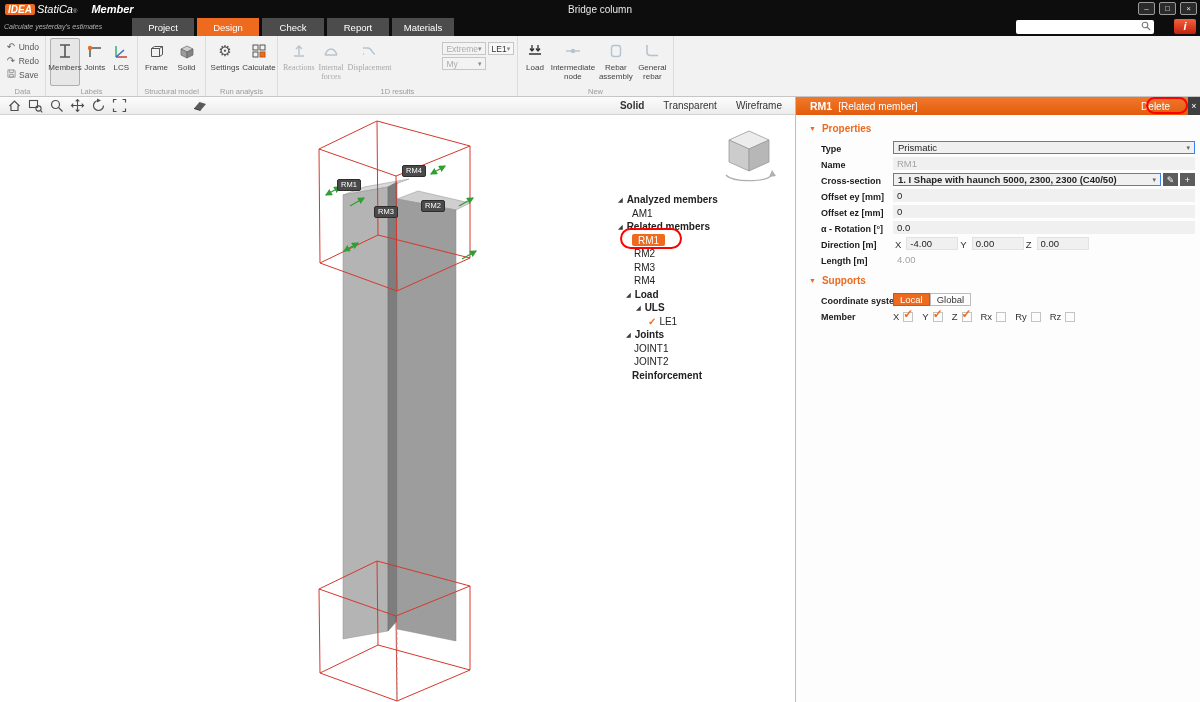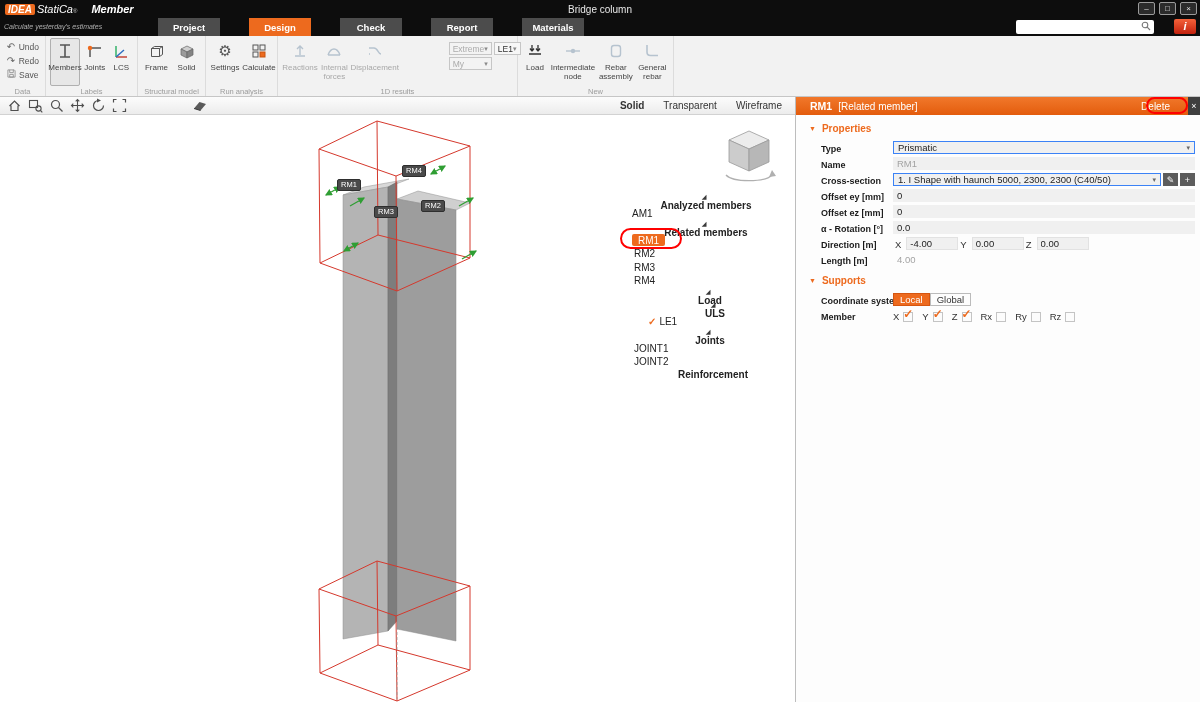--- a/index.html
+++ b/index.html
@@ -14,38 +14,38 @@
   .logo-statica { color:#fff; font-weight:normal; font-style:italic; font-size:11px; margin-left:2px; }
   .logo-reg { color:#ccc; font-size:6px; vertical-align:super; }
   .module-name { color:#fff; font-style:italic; font-weight:bold; font-size:11px; margin-left:14px; }
   .win-title { position:absolute; left:0; right:0; text-align:center; font-size:10px; color:#e8e8e8; pointer-events:none; }
   .win-controls { position:absolute; right:3px; top:2px; display:flex; }
   .winbtn { width:17px; height:13px; border:1px solid #9a9a9a; background:#2b2b2b; color:#e5e5e5; font-size:8px; line-height:11px; text-align:center; margin-left:4px; border-radius:2px; cursor:default; }
 
   
   .tabrow { height:18px; background:#0d0d0d; display:flex; align-items:stretch; position:relative; flex:0 0 auto; }
   .tagline { width:132px; color:#b0b0b0; font-style:italic; font-size:7px; line-height:18px; padding-left:4px; }
-  .tab { width:62px; margin-right:3px; background:#4c4c4c; color:#fff; font-size:9.5px; font-weight:bold; display:flex; align-items:center; justify-content:center; cursor:default;margin-left:26px; }
+  .tab { width:62px; margin-right:3px; background:#4c4c4c; color:#fff; font-size:9.5px; font-weight:normal; display:flex; align-items:center; justify-content:center; cursor:default; }
   .tab.active { background:#ed6a1e; }
   .searchbox { position:absolute; right:46px; top:2px; width:138px; height:14px; background:#fff; border-radius:2px; display:flex; align-items:center; padding:0 3px; }
   .searchbox input { flex:1; border:none; outline:none; font-size:9px; font-family:inherit; background:transparent; min-width:0; }
   .info-btn { position:absolute; right:4px; top:1px; width:22px; height:15px; background:linear-gradient(#f4623a,#c2210e); color:#fff; font-weight:bold; font-style:italic; font-size:11px; text-align:center; line-height:14px; border-radius:2px; cursor:default; }
 
   
   .ribbon { height:61px; background:#f2f2f2; border-bottom:1px solid #c6c6c6; display:flex; flex:0 0 auto; }
   .rgroup { position:relative; border-right:1px solid #dcdcdc; padding:2px 4px 10px 4px; }
   .rgroup-items { display:flex; gap:2px; height:100%; }
   .rgroup-label { position:absolute; bottom:0; left:0; right:0; text-align:center; font-size:7.5px; color:#9c9c9c; }
   .stackcol { display:flex; flex-direction:column; justify-content:flex-start; gap:1px; padding-top:2px; }
   .smallbtn { display:flex; align-items:center; gap:3px; font-size:8.5px; color:#555; height:13px; padding:0 2px; cursor:default; white-space:nowrap; }
   .smallbtn .gicon { font-size:10px; color:#666; width:10px; text-align:center; }
   .bigbtn { display:flex; flex-direction:column; align-items:center; justify-content:flex-start; padding-top:3px; gap:2px; cursor:default; border:1px solid transparent; }
   .bigbtn .lbl { font-size:8px; color:#444; text-align:center; line-height:1.1; }
   .bigbtn.active { border:1px solid #b0b0b0; background:#e7e7e7; border-radius:2px; }
-  .bigbtn.disabled .lbl { color:#a8a8a8; }
+  .bigbtn.disabled .lbl { color:#a8a8a8;font-family:Liberation Serif, serif; }
   .bigbtn .txticon { font-size:15px; line-height:18px; color:#555; height:20px; }
   .ddcol { display:flex; flex-direction:column; gap:2px; padding-top:4px; }
   .rselect { height:13px; background:#f7f7f7; border:1px solid #c6c6c6; display:flex; align-items:center; justify-content:space-between; font-size:8.5px; color:#333; padding:0 3px; cursor:default; }
   .rselect.disabled { color:#ababab; background:#f3f3f3; }
   .rselect .chev { font-size:7px; color:#8a8a8a; }
 
   
   .main { flex:1; display:flex; min-height:0; }
   .viewport { width:795px; position:relative; background:#fff; }
   .vp-toolbar { height:18px; background:linear-gradient(#fcfcfc,#ececec); border-bottom:1px solid #d2d2d2; display:flex; align-items:center; gap:5px; padding:0 6px; }
@@ -54,21 +54,21 @@
   .mode { padding:0 7px; font-size:10px; color:#333; cursor:default; }
   .mode.active { font-weight:bold; }
   .scene { position:absolute; left:0; top:18px; }
   .mlabel { position:absolute; background:#4a4a4a; color:#fff; font-size:7.5px; padding:0 3px; line-height:10px; border-radius:2px; border:1px solid #2e2e2e; cursor:default; }
   .navcube { position:absolute; right:15px; top:28px; }
 
   
   .tree { position:absolute; left:618px; top:96px; width:176px; }
   .titem { height:13.5px; display:flex; align-items:center; font-size:10px; color:#222; cursor:default; white-space:nowrap; }
   .titem .arr { font-size:6px; color:#3a3a3a; margin-right:4px; }
-  .titem.group { font-weight:bold;flex-direction:column; }
+  .titem.group { font-weight:bold; }
   .ind8 { padding-left:8px; } .ind14 { padding-left:14px; } .ind16 { padding-left:16px; }
   .ind18 { padding-left:18px; } .ind30 { padding-left:30px; }
   .selpill { background:#ed6a1e; color:#fff; padding:0 6px; height:12px; display:flex; align-items:center; border-radius:2px; }
   .tcheck { color:#ed6a1e; font-size:10px; font-weight:bold; margin-right:3px; }
 
   
   .ann { position:absolute; border:2.5px solid #ff0000; border-radius:11px; pointer-events:none; }
   .ann-rm1 { left:620px; top:131px; width:62px; height:21px; }
   .ann-delete { right:12px; top:0px; width:42px; height:17px; border-radius:9px; }
 
@@ -520,21 +520,21 @@
         <div class="prop-row">
           <span class="prop-label">Name</span>
           <div class="field disabled">
             <span>RM1</span>
           </div>
         </div>
 
         <div class="prop-row">
           <span class="prop-label">Cross-section</span>
           <div class="pselect">
-            <span style="overflow:hidden; white-space:nowrap;">1. I Shape with haunch 5000, 2300, 2300 (C40/50)</span>
+            <span style="overflow:hidden; white-space:nowrap;font-weight:bold;">1. I Shape with haunch 5000, 2300, 2300 (C40/50)</span>
             <span class="chev">▾</span>
           </div>
           <span class="sqbtn">
               <span>✎</span>
             </span>
           <span class="sqbtn">
               <span>+</span>
             </span>
         </div>
 

